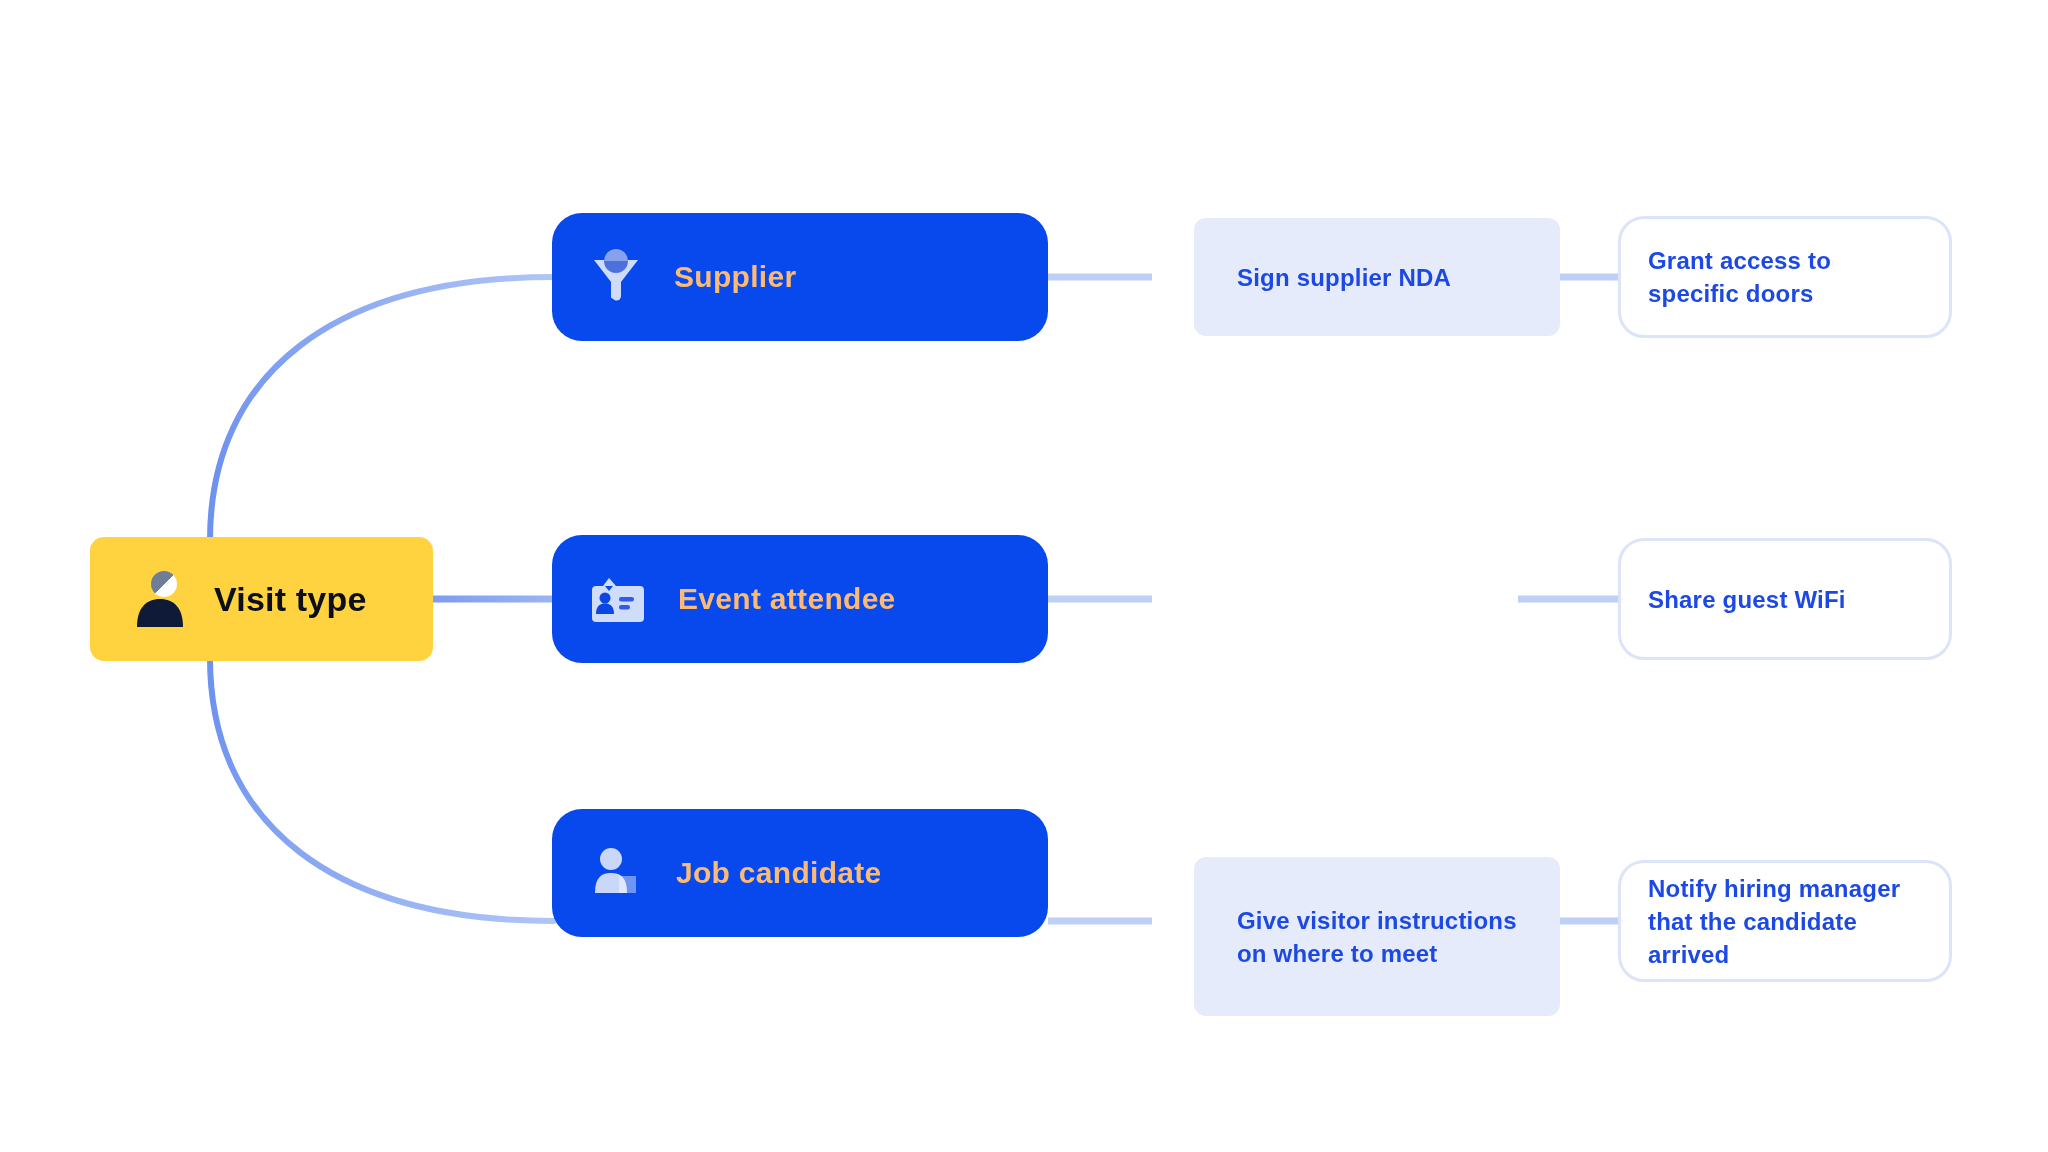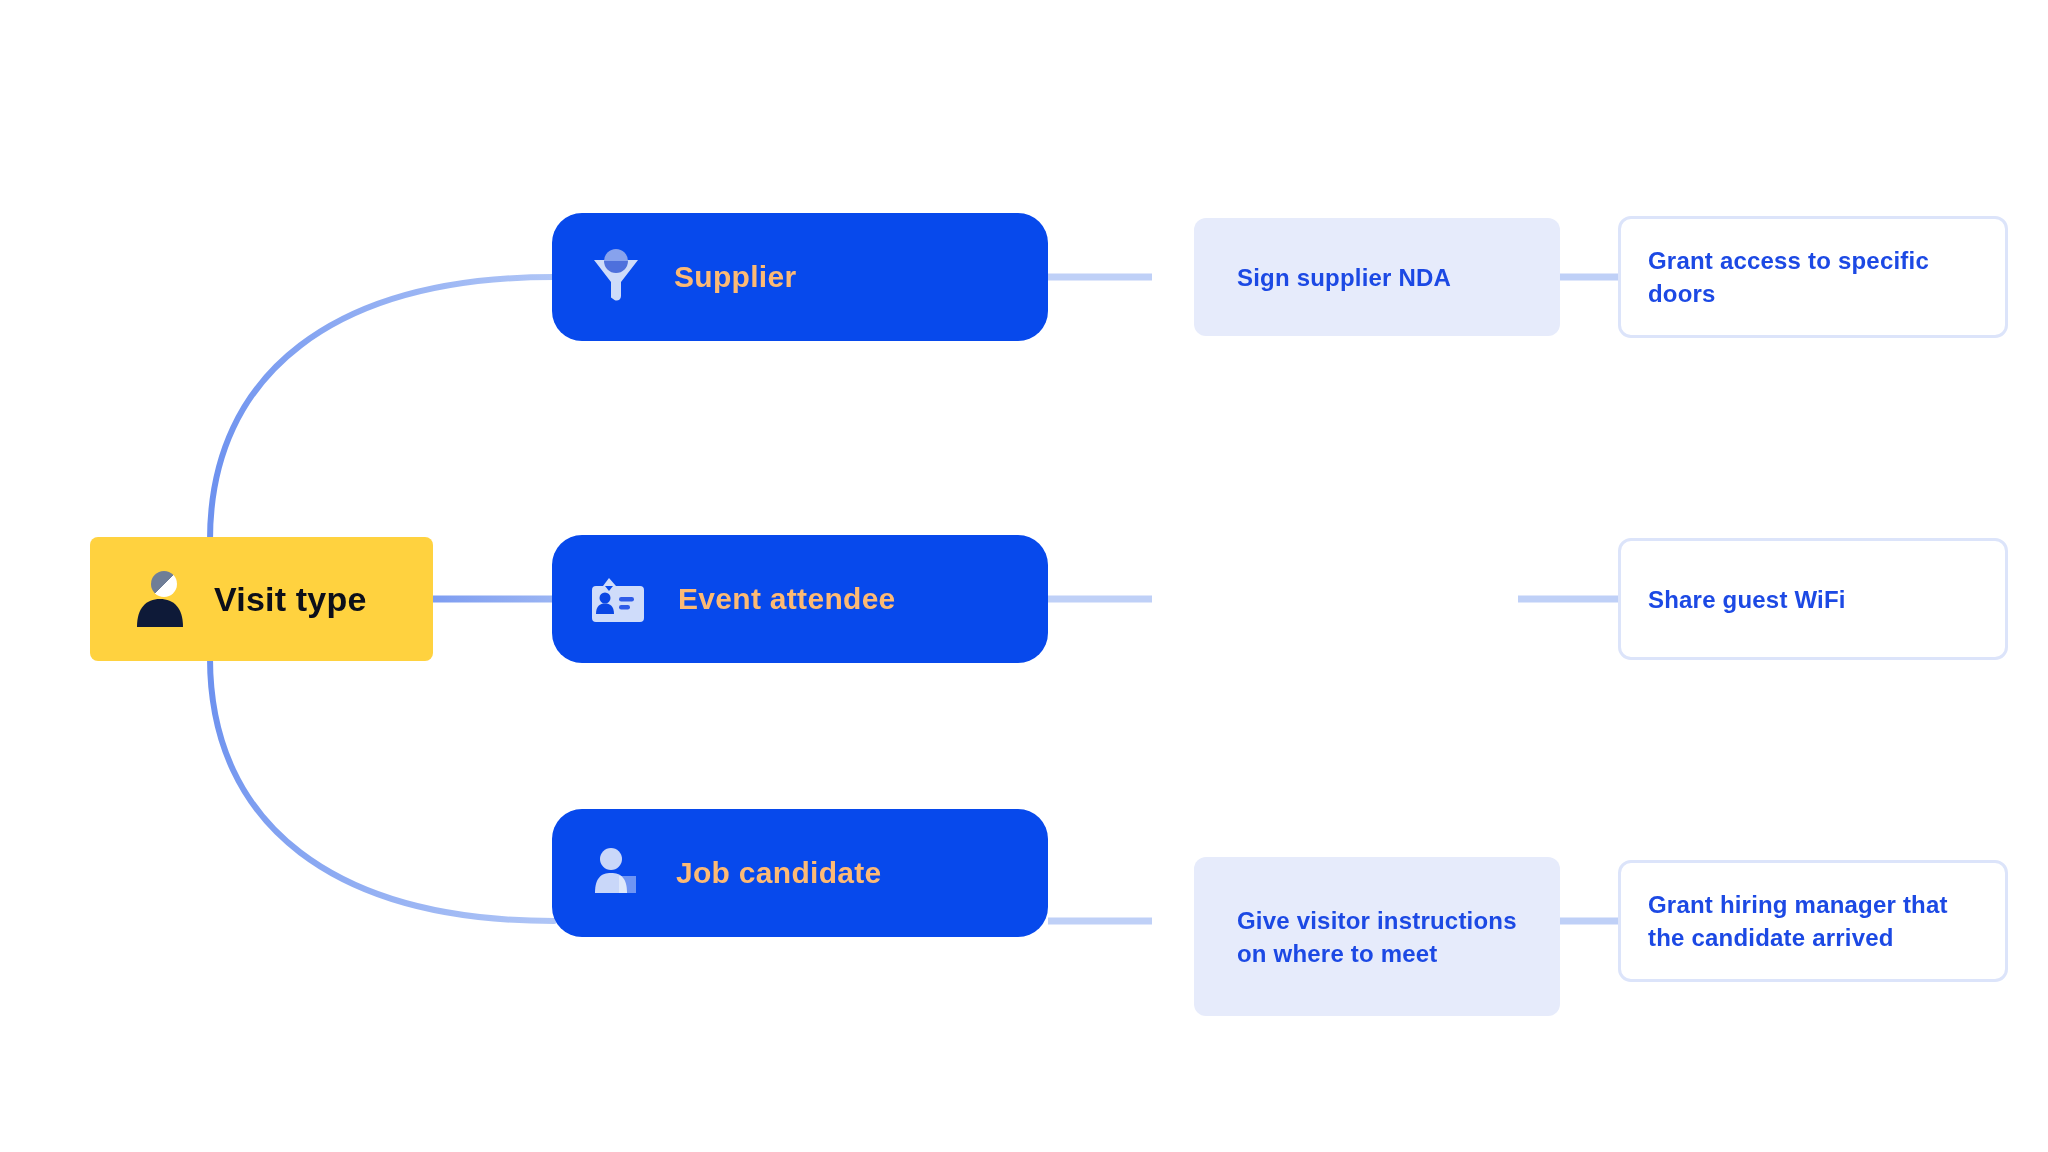--- a/index.html
+++ b/index.html
@@ -10,21 +10,21 @@
     font-family:"Liberation Sans", sans-serif;
     overflow:hidden;
   }
   .connector-layer{position:absolute;left:0;top:0;width:2048px;height:1152px;pointer-events:none;}
 
   .node{position:absolute;display:flex;align-items:center;box-sizing:border-box;}
 
   
   .root-node{
     left:90px;top:537px;width:343px;height:124px;
-    background:#FFD23F;border-radius:8px;
+    background:#FFD23F;border-radius:14px;
     padding-left:44px;gap:26px;
   }
   .root-node .label{
     font-size:34px;font-weight:bold;color:#0C0F1A;letter-spacing:.2px;white-space:nowrap;
   }
 
   
   .branch-node{
     left:552px;width:496px;height:128px;
     background:#0749EC;border-radius:30px;
@@ -39,22 +39,22 @@
 
   
   .step-filled{
     left:1152px;width:366px;
     background:#E6EBFB;border-radius:12px;
     padding:0 43px;
     margin-left:42px;
   }
   
   .step-outline{
-    left:1618px;width:390px;
-    background:#ffffff;border:3px solid #DCE4FA;border-radius:13px;
+    left:1618px;width:334px;
+    background:#ffffff;border:3px solid #DCE4FA;border-radius:26px;
     padding:4px 27px;
   }
   .step-filled .step-text,
   .step-outline .step-text{
     font-size:24px;font-weight:bold;color:#1C49E4;line-height:33px;letter-spacing:.2px;
   }
   .sf1{top:218px;height:118px;}
   .sf2{top:540px;height:118px;}
   .sf3{top:857px;height:159px;}
   .so1{top:216px;height:122px;}
@@ -154,16 +154,16 @@
     <span class="step-text">Give visitor instructions on where to meet</span>
   </div>
 
   <div class="node step-outline so1">
     <span class="step-text">Grant access to specific doors</span>
   </div>
   <div class="node step-outline so2">
     <span class="step-text">Share guest WiFi</span>
   </div>
   <div class="node step-outline so3">
-    <span class="step-text">Grant hiring manager that the candidate arrived</span>
+    <span class="step-text">Notify hiring manager that the candidate arrived</span>
   </div>
 
 </div>
 
 </body></html>

